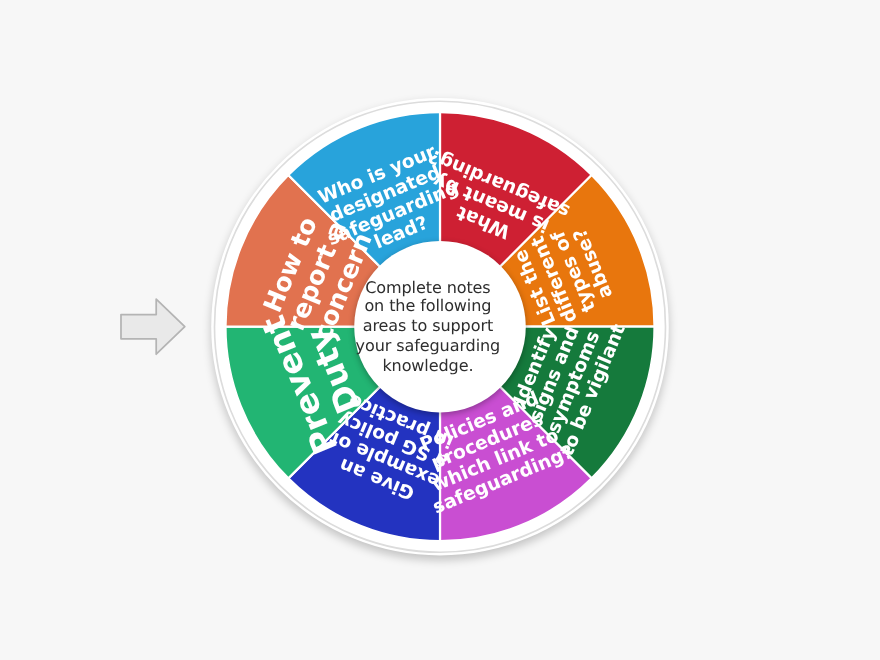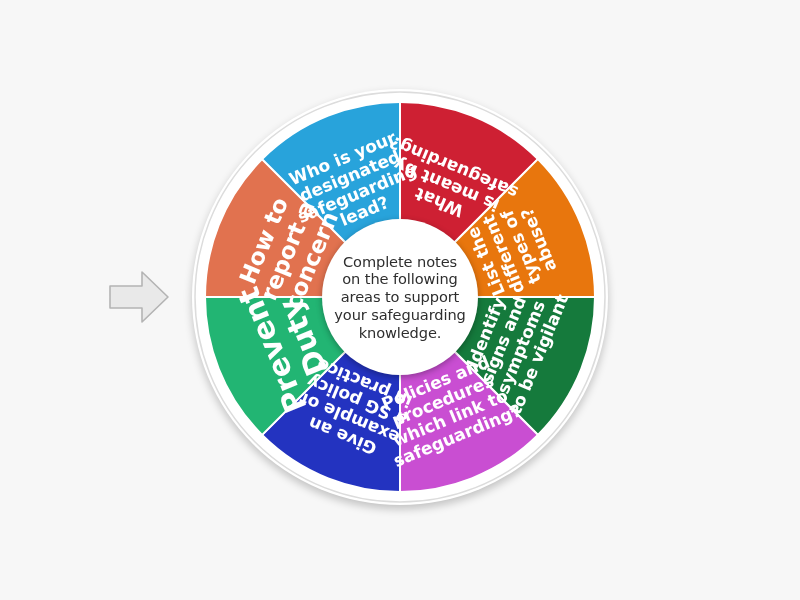--- a/index.html
+++ b/index.html
@@ -59,21 +59,20 @@
     position: absolute;
     left: 130px;
     top: 130px;
     width: 156px;
     height: 156px;
     border-radius: 50%;
     background: #ffffff;
     box-shadow: 0 2px 6px rgba(0,0,0,0.30);
     display: flex;
     align-items: center;
-    justify-content: center;
     box-sizing: border-box;
   }
   .hub-text {
     width: 134px;
     text-align: center;
     font-size: 14.6px;
     line-height: 1.22;
     color: #2e2e2e;
     font-family: "DejaVu Sans", sans-serif;
     letter-spacing: -0.1px;

